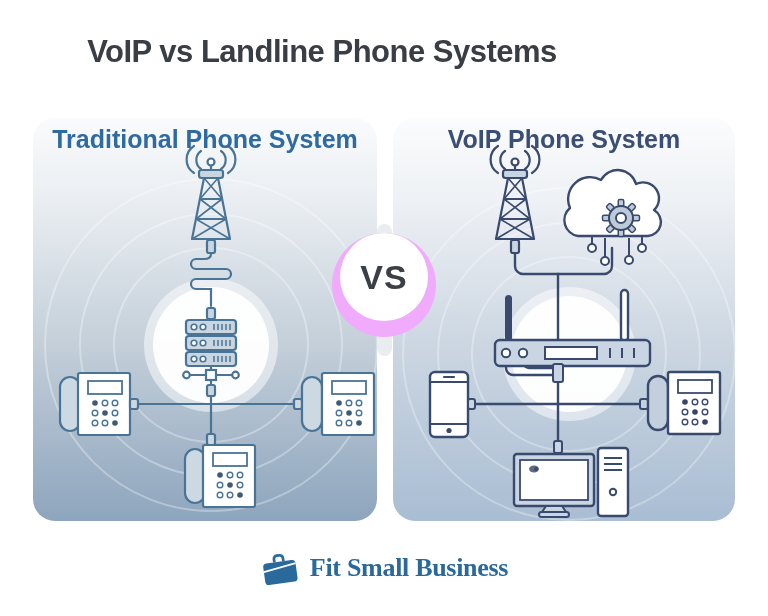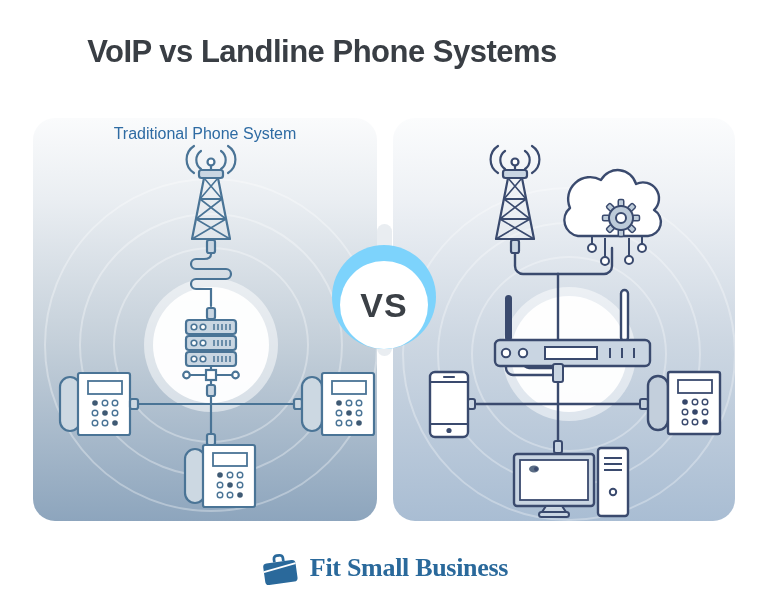--- a/index.html
+++ b/index.html
@@ -10,28 +10,28 @@
   .title{
     position:absolute;top:34px;left:0;width:644px;text-align:center;
     font-size:31px;font-weight:bold;color:#393e44;letter-spacing:-0.5px;
   }
   .panel{position:absolute;top:118px;height:403px;border-radius:22px;overflow:hidden;}
   .panel.left{left:33px;width:344px;
     background:linear-gradient(180deg,#fafbfc 0%,#eaeef2 20%,#c5d0da 55%,#8da5bd 100%);}
   .panel.right{left:393px;width:342px;
     background:linear-gradient(180deg,#fbfcfd 0%,#eef1f5 20%,#cdd7e2 55%,#a9bdd3 100%);}
   .panel-heading{position:absolute;top:7px;left:0;width:100%;text-align:center;
-    font-size:16px;font-weight:normal;z-index:3;}
+    font-size:25px;font-weight:bold;z-index:3;}
   .panel.left .panel-heading{color:#2e6ba3;}
   .panel.right .panel-heading{color:#3b4f76;}
   .panel svg{position:absolute;left:0;top:0;}
   .vs-bar{position:absolute;left:377px;top:224px;width:15px;height:132px;
     background:#e9edf1;border-radius:8px;}
-  .vs-badge{position:absolute;left:332px;top:245px;width:104px;height:104px;border-radius:50%;
-    background:#7dd3fc;display:flex;align-items:flex-end;justify-content:center;}
+  .vs-badge{position:absolute;left:332px;top:233px;width:104px;height:104px;border-radius:50%;
+    background:#f0abfc;display:flex;align-items:flex-start;justify-content:center;}
   .vs-inner{width:88px;height:88px;border-radius:50%;background:#ffffff;
     display:flex;align-items:center;justify-content:center;
     font-size:34px;font-weight:bold;color:#3b4046;letter-spacing:1px;}
   .footer{position:absolute;left:0;top:546px;width:768px;height:44px;
     display:flex;align-items:center;justify-content:center;gap:10px;font-family:Liberation Serif, serif;}
   .footer-text{font-size:26px;font-weight:bold;color:#2a699b;letter-spacing:-0.3px;}
 </style>
 </head>
 <body>
 
@@ -142,20 +142,21 @@
           <circle cx="207" cy="367" r="2.8" fill="#ffffff"></circle>
         <circle cx="187" cy="377" r="2.8" fill="#ffffff"></circle>
           <circle cx="197" cy="377" r="2.8" fill="#ffffff"></circle>
           <circle cx="207" cy="377" r="2.8" fill="#3f5a74" stroke="none"></circle>
       </g>
     </g>
   </svg>
 </div>
 
 <div class="panel right">
+  <div class="panel-heading">VoIP Phone System</div>
   <svg width="342" height="403" viewBox="0 0 342 403">
     <g fill="none" stroke="rgba(255,255,255,0.3)" stroke-width="2">
       <circle cx="176" cy="236" r="97"></circle>
         <circle cx="176" cy="236" r="131"></circle>
         <circle cx="176" cy="236" r="166"></circle>
     </g>
     <circle cx="176" cy="236" r="67" fill="rgba(255,255,255,0.5)"></circle>
     <circle cx="176" cy="236" r="58" fill="rgba(255,255,255,0.92)"></circle>
 
     <g stroke="#3a4a6e" stroke-width="2.4" fill="none" stroke-linecap="round">

